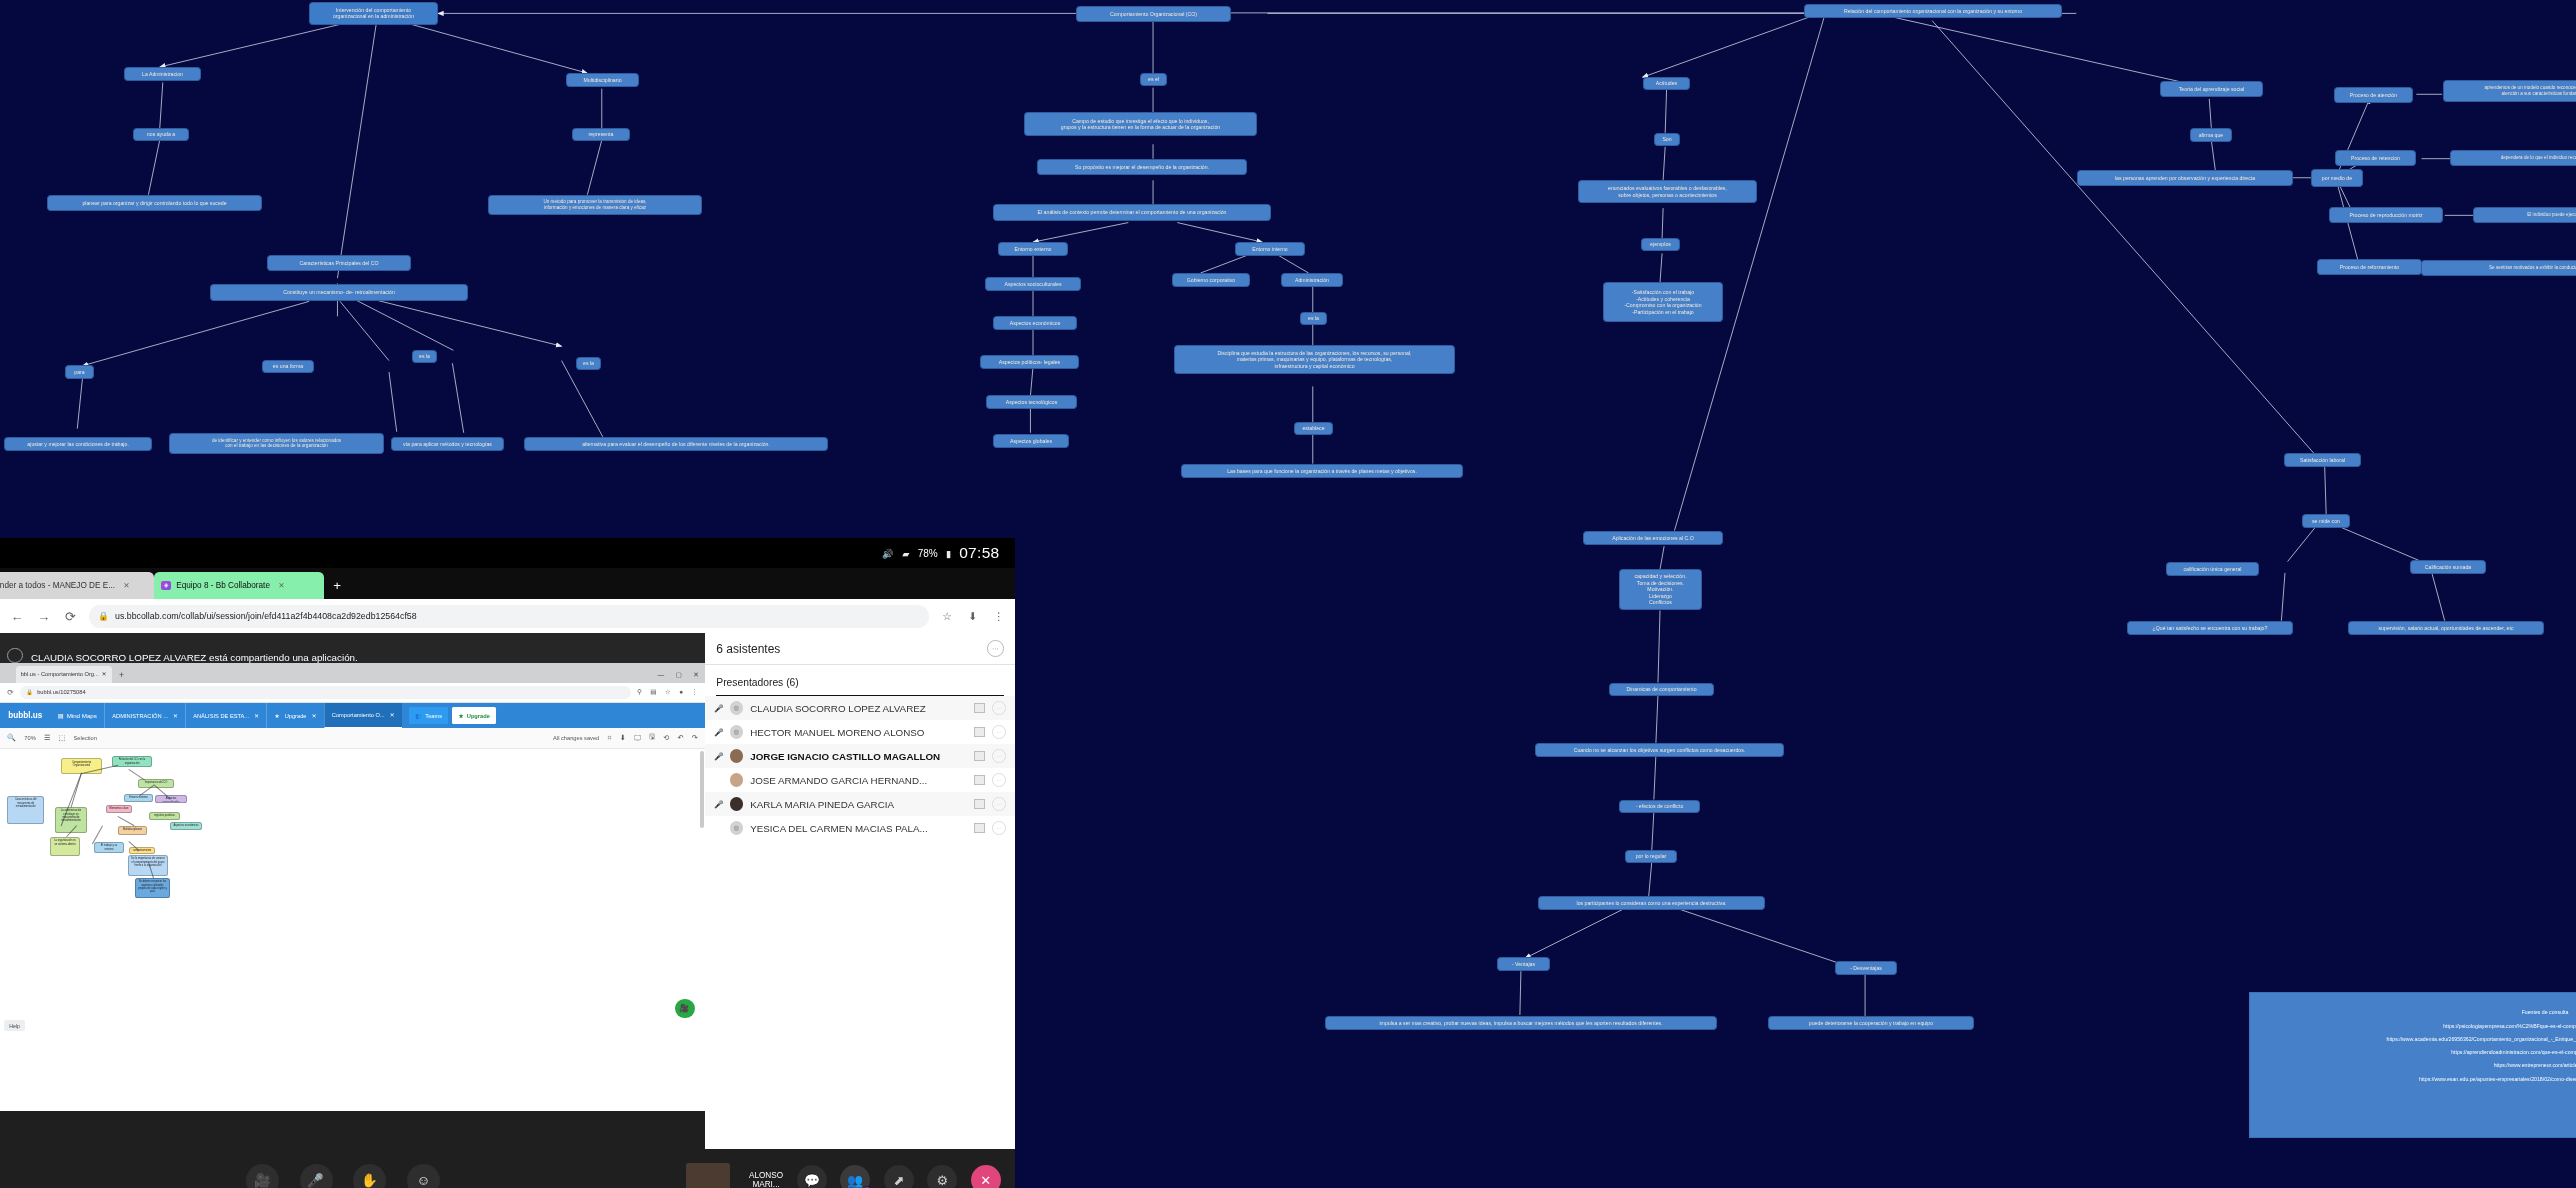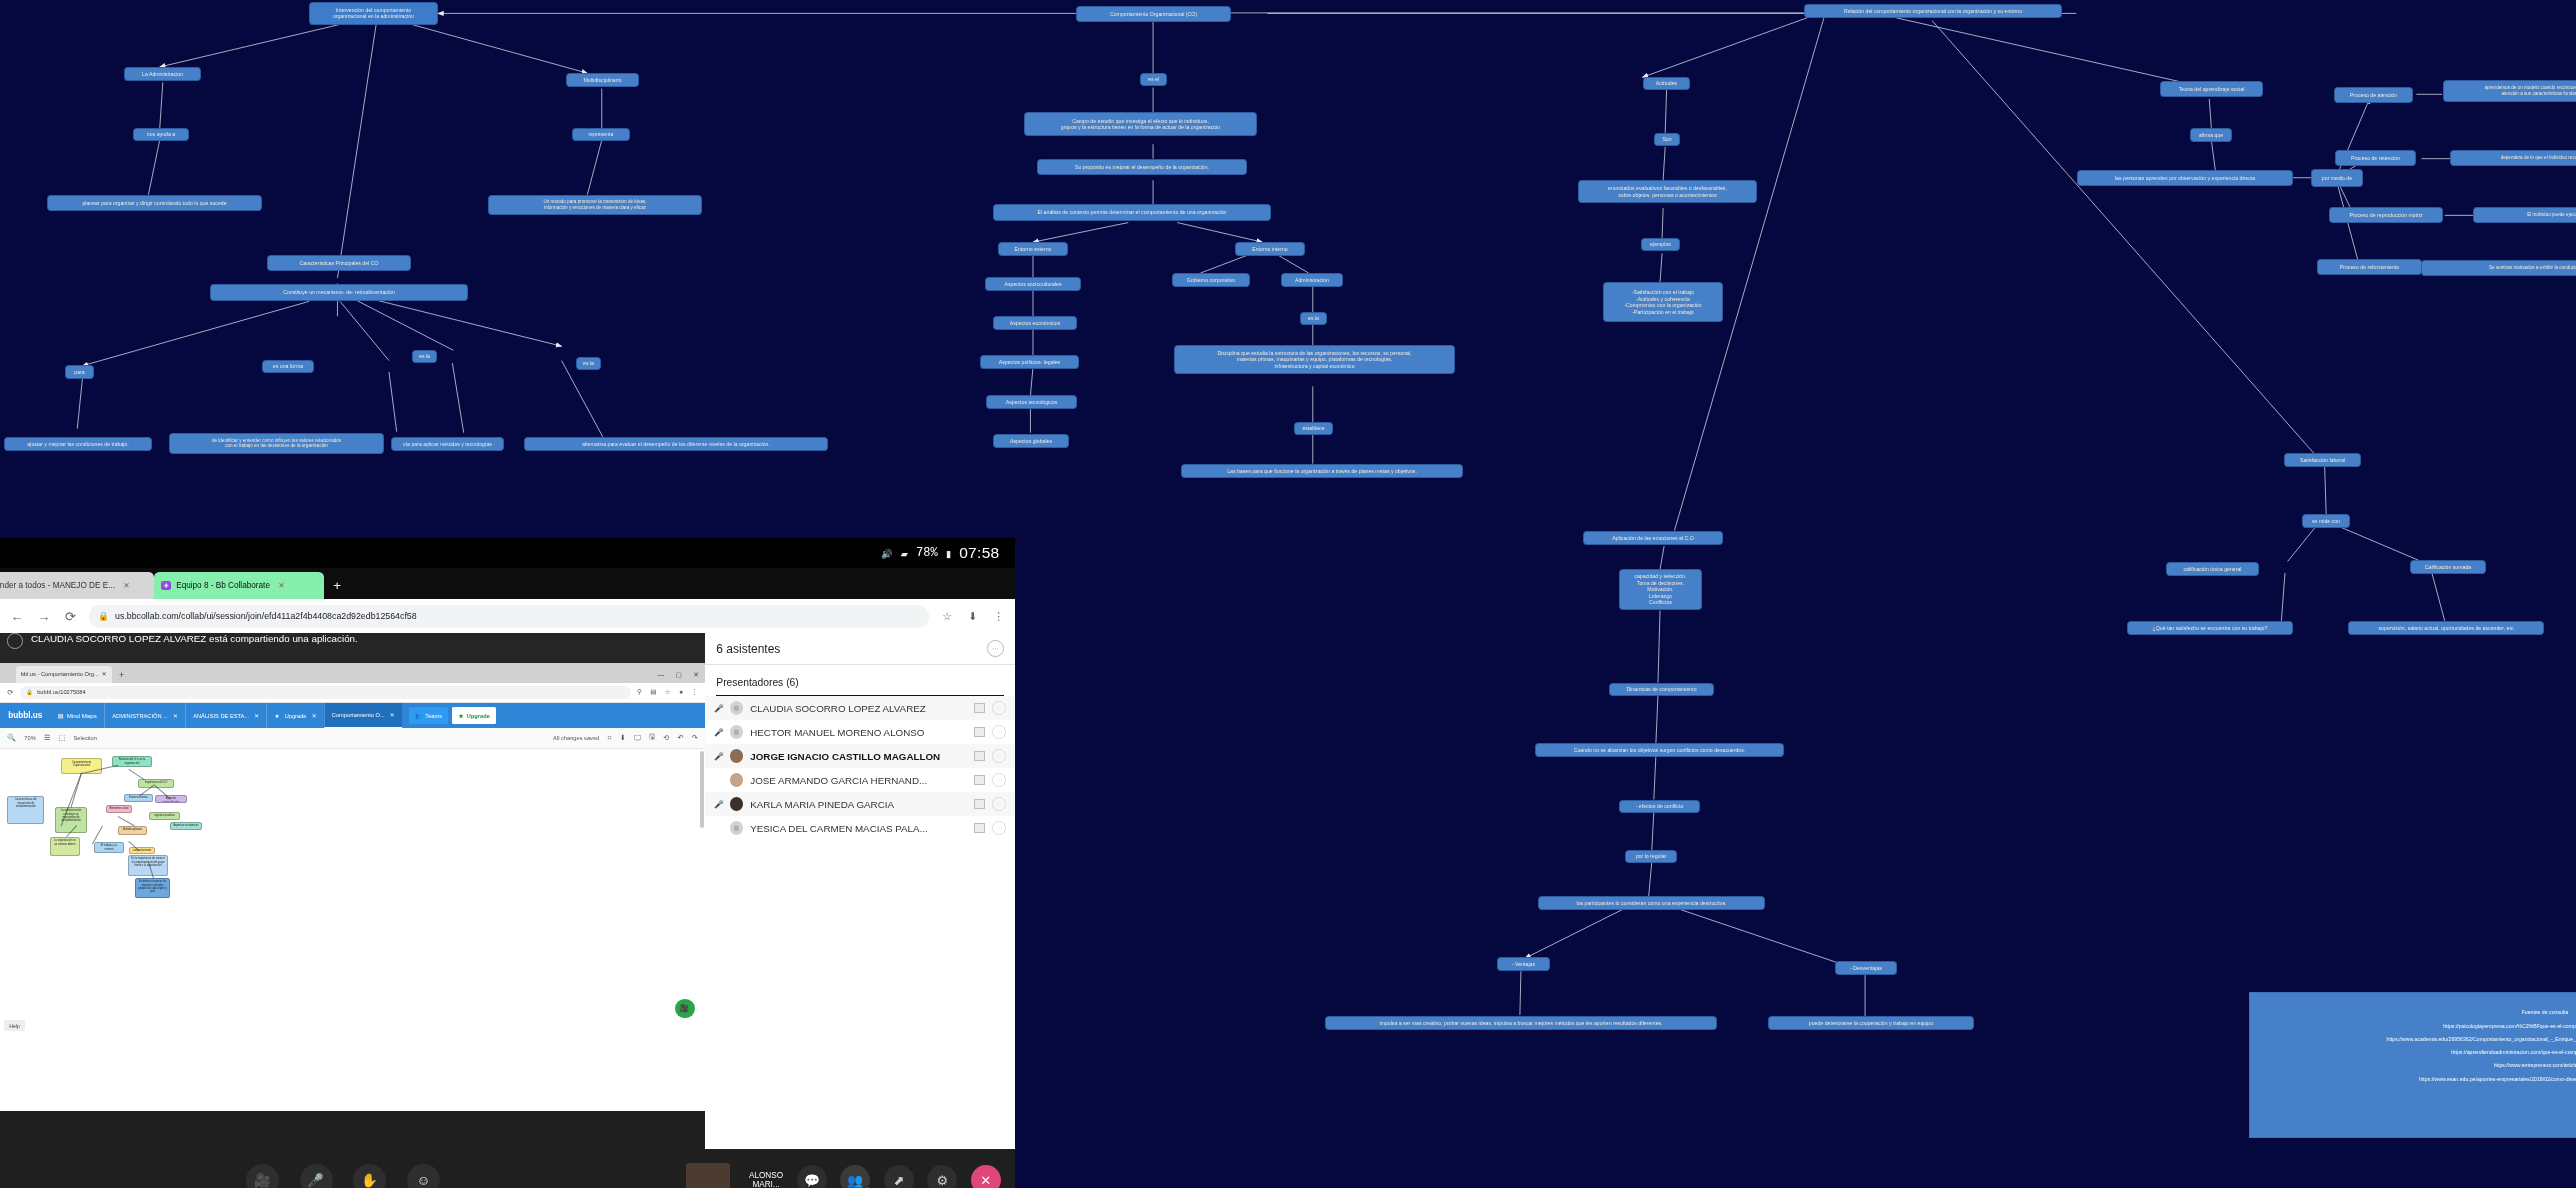--- a/index.html
+++ b/index.html
@@ -52,21 +52,21 @@
     position:absolute; left:0; top:538px; width:1015px; height:650px;
     background:#1f1f1f; z-index:10; overflow:hidden;
   }
   
   #sysbar {
     position:absolute; left:0; top:0; width:1015px; height:30px;
     background:#000; display:flex; align-items:center; justify-content:flex-end;
     padding-right:15.5px; gap:8.2px; color:#fff; font-size:11.3px;
   }
   #sysbar .ic { font-size:9.3px; opacity:.92; }
-  #sysbar .battpct { font-size:12px;font-family:Liberation Mono, monospace; }
+  #sysbar .battpct { font-size:10px; }
   #sysbar .clock { font-size:15.5px; letter-spacing:0.3px; }
 
   
   #tabstrip {
     position:absolute; left:0; top:30px; width:1015px; height:31px;
     background:#0d0d0d; display:flex; align-items:flex-end; padding-left:0;
   }
   .ctab {
     height:27px; display:flex; align-items:center; gap:5.2px;
     padding:0 7.2px; border-radius:5.2px 5.2px 0 0; font-size:8.2px;
@@ -91,21 +91,21 @@
   #urlbox {
     flex:1; height:23px; background:#f1f3f4; border-radius:11.3px;
     display:flex; align-items:center; gap:6.2px; padding:0 9.3px;
     font-size:8.8px; color:#202124;
   }
   #omnibar .rtic { font-size:10.8px; color:#5f6368; width:16.5px; text-align:center; }
 
   
   #sharebanner {
     position:absolute; left:0; top:95px; width:705px; height:30px;
-    background:#262626; color:#fff; display:flex; align-items:flex-start;
+    background:#262626; color:#fff; display:flex; align-items:flex-end;
     gap:8.2px; padding-left:7.2px; font-size:9.8px;
   }
   #sharebanner .av {
     width:15.5px;height:15.5px;border-radius:50%;border:1px solid #9b9b9b;flex:none;
   }
 
   
   #sharedapp {
     position:absolute; left:0; top:125px; width:705px; height:448px;
     background:#ffffff; overflow:hidden;

